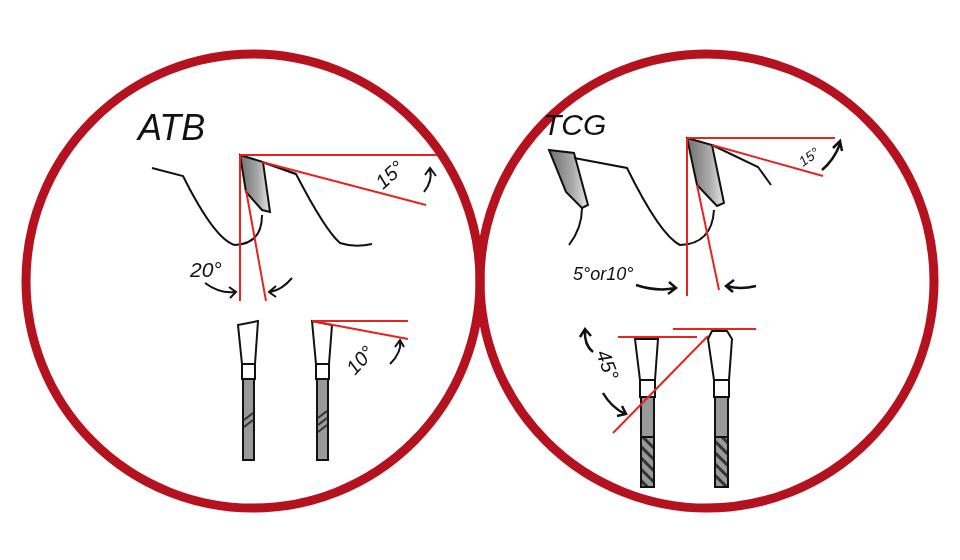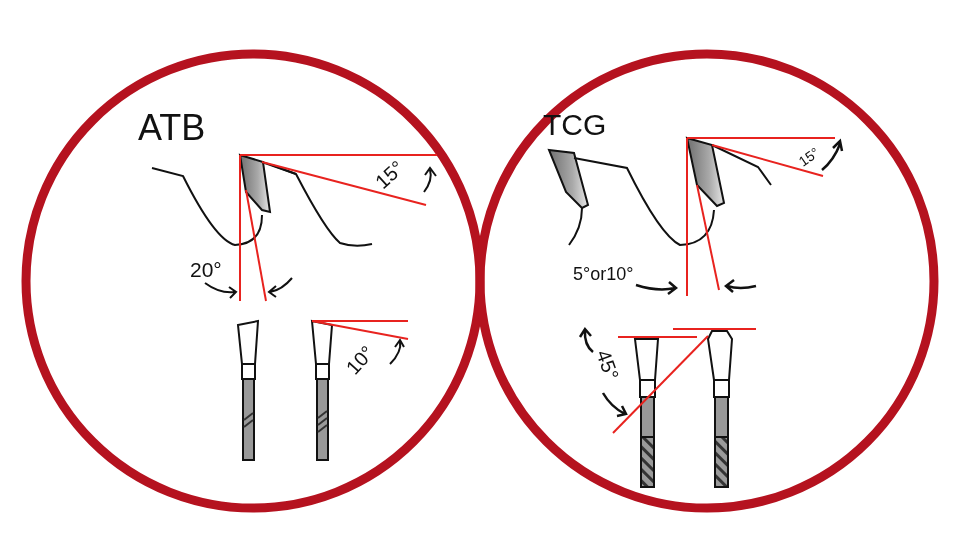--- a/index.html
+++ b/index.html
@@ -1,17 +1,17 @@
 <!DOCTYPE html>
 <html><head>
 <meta charset="utf-8">
 <style>
   html,body{margin:0;padding:0;background:#fff;}
   body{width:960px;height:560px;overflow:hidden;font-family:"Liberation Sans",sans-serif;}
-  #stage{position:relative;width:960px;height:436px;}
+  #stage{position:relative;width:960px;height:436px;font-style:italic;}
   svg{position:absolute;left:0;top:0;}
   .lbl{font-family:"Liberation Sans",sans-serif;fill:#111;}
 </style>
 </head>
 <body>
 
 <div id="stage">
 <svg width="960" height="560" viewBox="0 0 960 560">
   <defs>
     <linearGradient id="tg" x1="0" y1="0" x2="1" y2="0">

